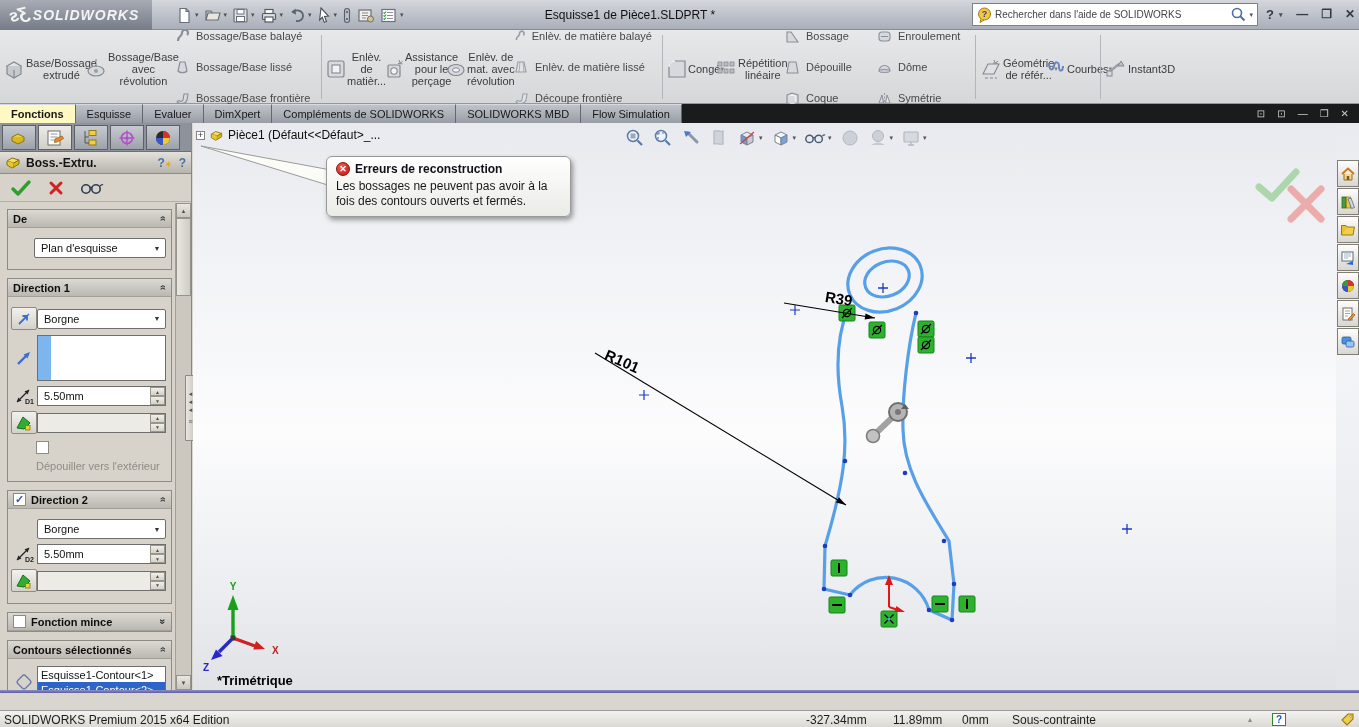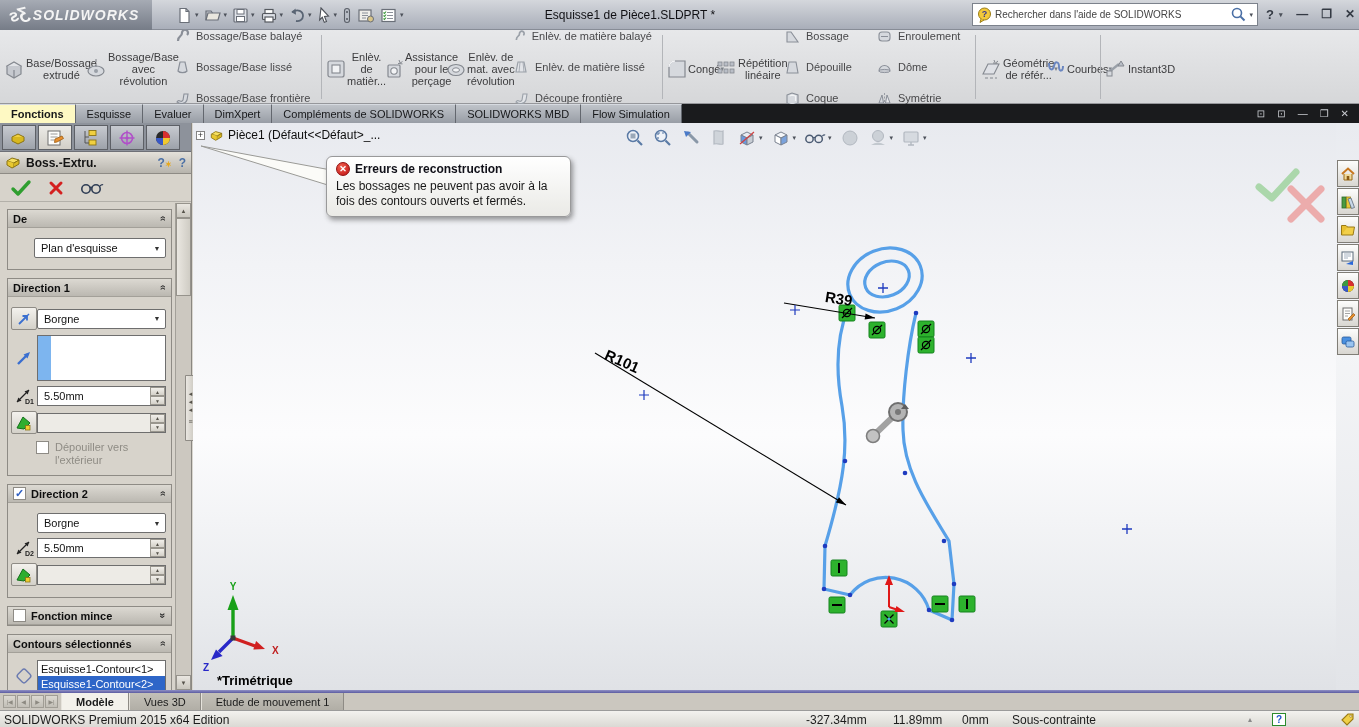--- a/index.html
+++ b/index.html
@@ -94,21 +94,21 @@
   .spin.disabled{background:#edebe6;}
   .ud{margin-left:auto;width:15px;align-self:stretch;display:flex;flex-direction:column;}
   .ud span{flex:1;background:linear-gradient(#f1efea,#d4d1c9);border:1px solid #99968e;
     font-size:5px;display:flex;align-items:center;justify-content:center;color:#55524a;}
   .btn-ic{width:26px;height:23px;background:linear-gradient(#f3f1ed,#d4d1c9);
     border:1px solid #8e8b85;border-radius:2px;display:flex;align-items:center;justify-content:center;flex-shrink:0;}
   .selbox{flex:1;height:46px;background:#fff;border:1px solid #6e6e6e;display:flex;}
   .selstripe{width:13px;background:#7db5ef;}
   .chk{width:13px;height:13px;background:#fff;border:1px solid #8e8b85;display:flex;
     align-items:center;justify-content:center;font-size:11px;color:#2f5fc2;font-weight:bold;flex-shrink:0;}
-  .chkrow{display:flex;gap:6px;margin:7px 0 2px 26px;color:#8f8c85;line-height:13px;}
+  .chkrow{display:flex;gap:6px;margin:7px 0 2px 26px;color:#8f8c85;line-height:13px;flex-direction:column;}
   .clist{flex:1;background:#fff;border:1px solid #6e6e6e;font-size:11px;overflow:hidden;}
   .clist .crow{height:15px;display:flex;align-items:center;padding-left:3px;white-space:nowrap;color:#111;}
   .clist .crow.sel{background:#2e66c8;color:#fff;}
   .split-tab{position:absolute;left:185px;top:252px;width:11px;height:66px;
     background:linear-gradient(90deg,#eae7e1,#c9c6be);border:1px solid #8e8b85;
     border-radius:0 3px 3px 0;display:flex;flex-direction:column;align-items:center;
     justify-content:center;color:#55524a;font-size:7px;line-height:8px;}
 
   
   .gfx{position:absolute;left:193px;top:0;right:23px;bottom:3px;overflow:hidden;
@@ -972,31 +972,20 @@
         <svg width="16" height="16" viewBox="0 0 16 16">
             <rect x="2" y="3" width="9" height="7" rx="1.5" fill="#4a90e0" stroke="#2a5a9a" stroke-width=".8"></rect>
             <rect x="6" y="7" width="8" height="6" rx="1.5" fill="#9ac4f0" stroke="#2a5a9a" stroke-width=".8"></rect>
           </svg>
         </div>
     </div>
 
     <div class="bottomline"></div>
   </div>
 
-  <div class="docbar">
-    <div class="nav">
-      <span>|◀</span>
-      <span>◀</span>
-      <span>▶</span>
-      <span>▶|</span>
-    </div>
-    <div class="dtab active">Modèle</div>
-    <div class="dtab">Vues 3D</div>
-    <div class="dtab">Etude de mouvement 1</div>
-  </div>
 
   <div class="statusbar">
     <span class="sb" style="left:4px;">SOLIDWORKS Premium 2015 x64 Edition</span>
     <span class="sb" style="left:806px;">-327.34mm</span>
     <span class="sb" style="left:893px;">11.89mm</span>
     <span class="sb" style="left:962px;">0mm</span>
     <span class="sb" style="left:1012px;">Sous-contrainte</span>
     <span class="sb" style="left:1182px;color:#a8a8a6;margin-top:26px;">MMGS</span>
     <span class="sb" style="left:1248px;color:#8a8a8a;font-size:8px;top:4px;">▴</span>
     <span class="sb sb-help" style="left:1272px;">?</span>

